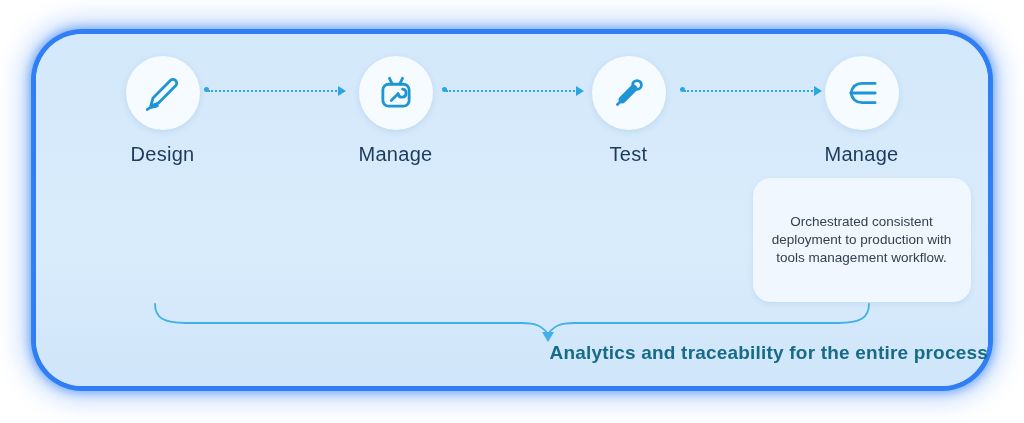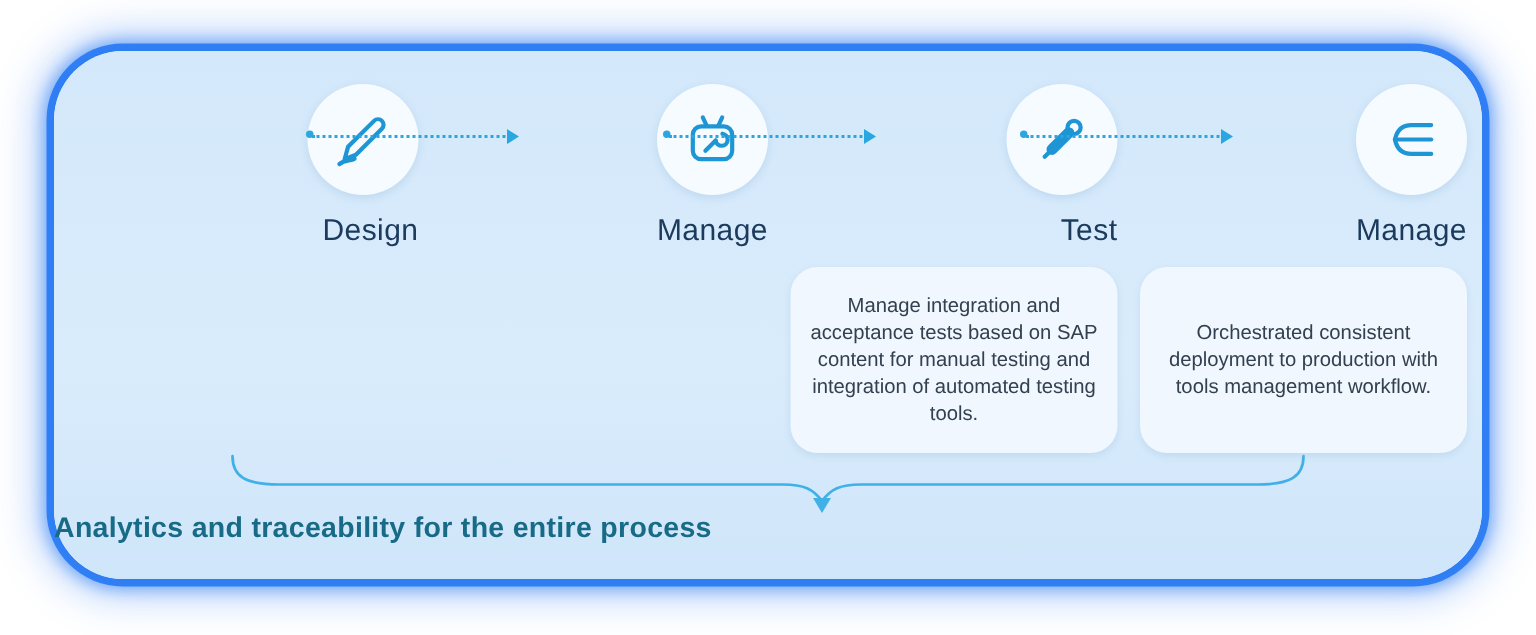--- a/index.html
+++ b/index.html
@@ -13,21 +13,21 @@
     box-shadow:
       0 0 0 5px rgba(43,123,243,0.95),
       0 0 10px 7px rgba(43,123,243,0.55),
       0 0 26px 14px rgba(43,123,243,0.28);
   }
 
   .columns {
     position:absolute; left:0; top:22px; width:100%;
     display:flex; justify-content:space-between; padding:0 10px;
   }
-  .col { width:238px; display:flex; flex-direction:column; align-items:flex-end; }
+  .col { width:238px; display:flex; flex-direction:column; align-items:center; }
 
   .icon-circle {
     width:74px; height:74px; border-radius:50%;
     background:#f6fbff;
     box-shadow:0 2px 6px rgba(90,140,190,0.18);
     display:flex; align-items:center; justify-content:center;
   }
   .icon-circle svg { width:42px; height:42px; stroke:#1e95d4; fill:none;
                      stroke-linecap:round; stroke-linejoin:round; }
 
@@ -56,21 +56,21 @@
     content:""; position:absolute; right:-6px; top:-6.5px;
     border-left:8px solid #2aa7e0;
     border-top:5px solid transparent; border-bottom:5px solid transparent;
   }
   .conn-1 { left:172px; } .conn-2 { left:410px; } .conn-3 { left:648px; }
 
   .brace-svg { position:absolute; left:0; top:268px; width:952px; height:54px; }
 
   .bottom-label {
     position:absolute; left:0; top:308px; width:100%;
-    text-align:left; font-size:19px; color:#176b87; font-weight:600;
+    text-align:right; font-size:19px; color:#176b87; font-weight:600;
     letter-spacing:0.2px;
   }
 </style>
 </head>
 <body>
 
 <div class="panel">
 
   <div class="columns">
 
@@ -98,23 +98,20 @@
 
     <div class="col">
       <div class="icon-circle">
         <svg viewBox="0 0 24 24" stroke-width="1.6">
           <path d="M8.2 15.8 L14.6 9.4" stroke-width="4.2"></path>
           <circle cx="16.6" cy="7.4" r="2.5"></circle>
           <path d="M5.4 18.6 L8.2 15.8"></path>
         </svg>
       </div>
       <div class="step-title">Test</div>
-      <div class="card">
-        <p>Manage integration and acceptance tests based on SAP content for manual testing and integration of automated testing tools.</p>
-      </div>
     </div>
 
     <div class="col">
       <div class="icon-circle">
         <svg viewBox="0 0 24 24" stroke-width="1.6">
           <path d="M19.5 6.5 H12 Q6.8 6.5 5.7 12"></path>
           <path d="M19.5 17.5 H12 Q6.8 17.5 5.7 12"></path>
           <path d="M19.5 12 H5.7"></path>
         </svg>
       </div>

